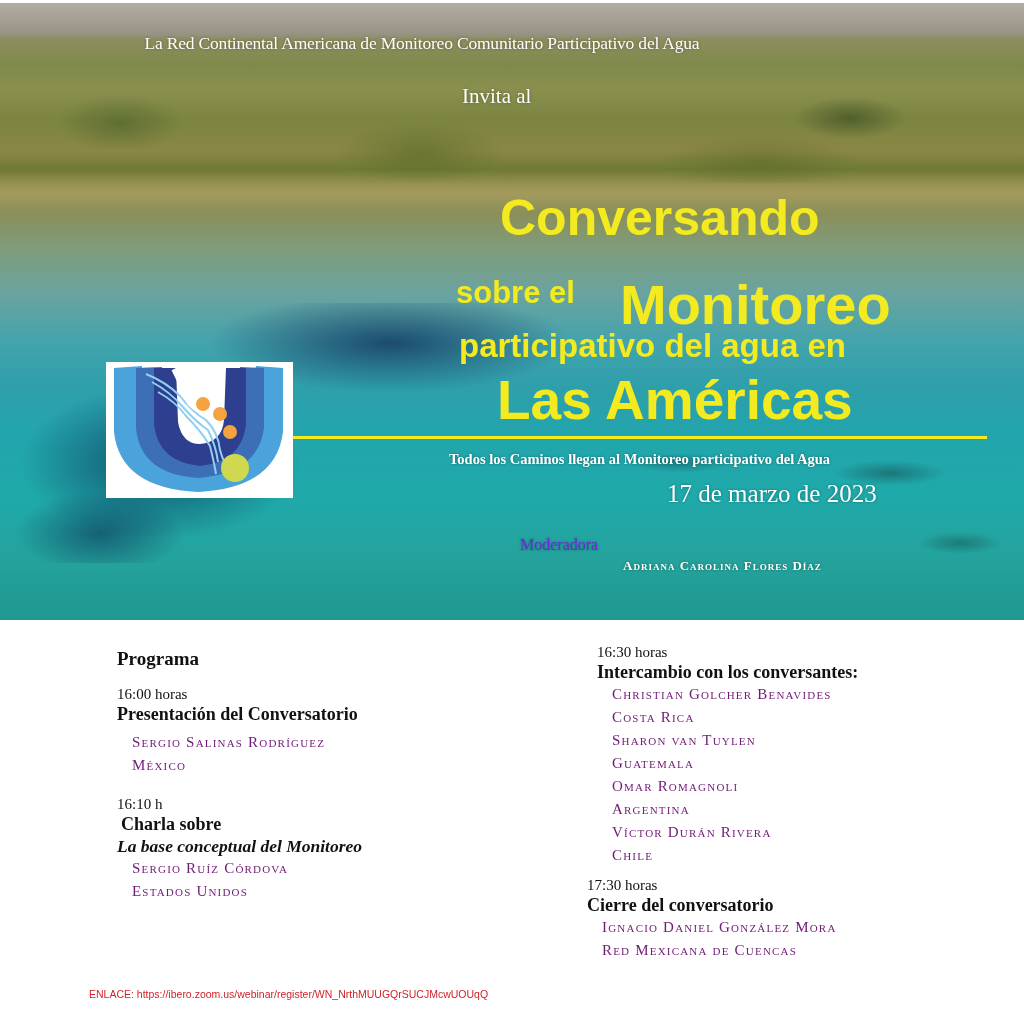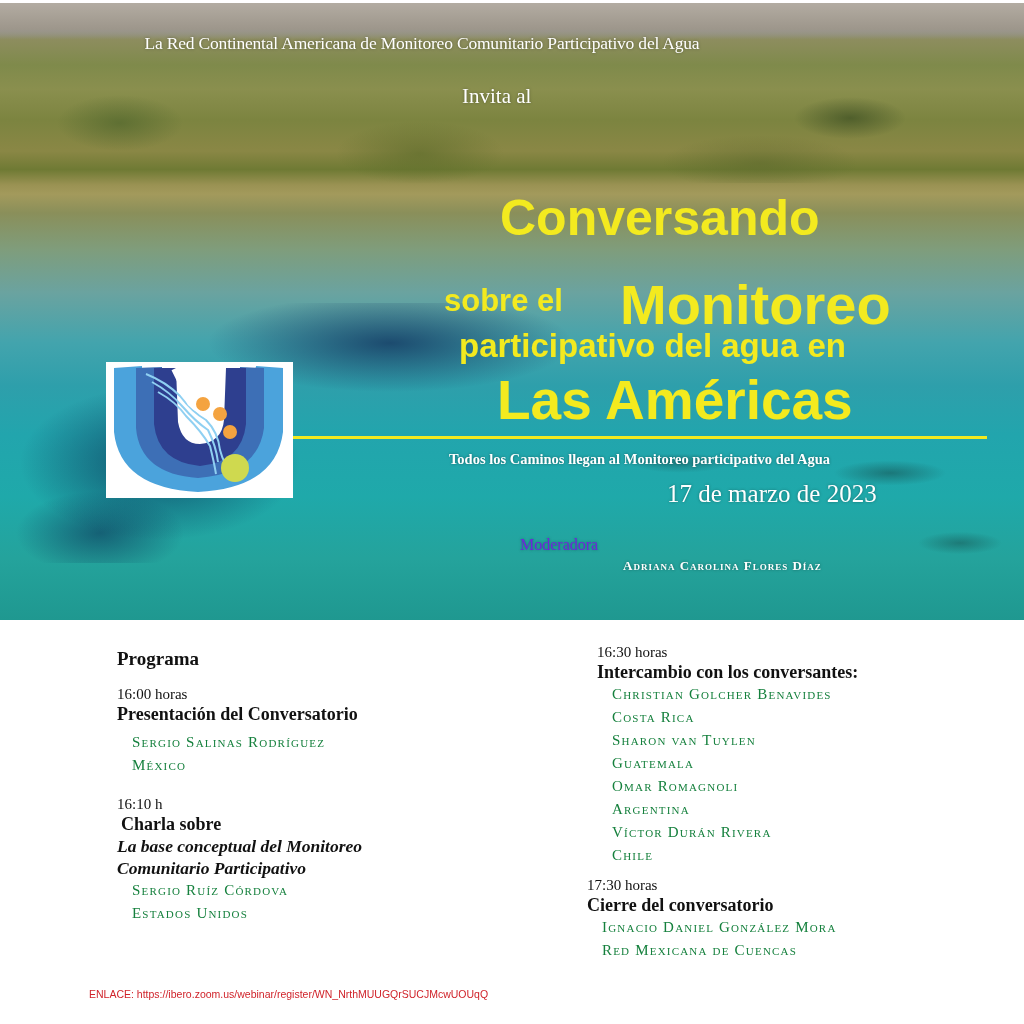--- a/index.html
+++ b/index.html
@@ -49,21 +49,21 @@
     color: #ffffff; font-size: 17.5px; letter-spacing: -0.2px;
     text-shadow: 0 0 3px rgba(0,0,0,.35);
   }
   .invite-line {
     position: absolute; left: 462px; top: 84px; color: #ffffff; font-size: 21px;
     text-shadow: 0 0 3px rgba(0,0,0,.35);
   }
 
   .title { position: absolute; color: #f3ea1f; font-family: "Liberation Sans", "DejaVu Sans", sans-serif; font-weight: bold; white-space: nowrap; line-height: 1; }
   .t1 { left: 500px; top: 193px; font-size: 50px; }
-  .t2a { left: 444px; top: 277px; font-size: 31px; margin-top: 8px; }
+  .t2a { left: 456px; top: 277px; font-size: 31px; }
   .t2b { left: 620px; top: 257px; font-size: 56px; margin-top: 20px; }
   .t3 { left: 459px; top: 329px; font-size: 33px; }
   .t4 { left: 497px; top: 373px; font-size: 55px; }
 
   .rule { position: absolute; left: 292px; top: 436px; width: 695px; height: 3px; background: #f3ea1f; }
 
   .tagline {
     position: absolute; left: 449px; top: 451px; color: #ffffff; font-weight: bold; font-size: 14.5px;
     text-shadow: 0 0 3px rgba(0,0,0,.4); white-space: nowrap;
   }
@@ -89,21 +89,21 @@
   
   .col { position: absolute; }
   .col-left { left: 117px; top: 648px; width: 380px; }
   .col-right { left: 597px; top: 643px; width: 400px; }
 
   .program-title { font-size: 19px; font-weight: bold; color: #111; margin-bottom: 15px; }
   .time { font-size: 15px; color: #111; line-height: 18px; }
   .session { font-size: 18px; font-weight: bold; color: #111; line-height: 22px; }
   .session-italic { font-size: 17.5px; font-weight: bold; font-style: italic; color: #111; line-height: 22px; }
   .person {
-    font-size: 15px; color: #15803d; font-variant: small-caps; letter-spacing: 1.2px;
+    font-size: 15px; color: #701a75; font-variant: small-caps; letter-spacing: 1.2px;
     line-height: 23px; padding-left: 15px;
   }
   .block { margin-bottom: 10px; }
   .left-b1 .person:first-of-type { margin-top: 4px; }
 
   .link {
     position: absolute; left: 89px; top: 988px; color: #d0232a; font-size: 10.5px;
     font-family: "Liberation Sans", "DejaVu Sans", sans-serif; white-space: nowrap;
   }
 </style>
@@ -161,21 +161,20 @@
     <div class="time">16:00 horas</div>
     <div class="session" style="margin-bottom:6px;">Presentación del Conversatorio</div>
     <div class="person">Sergio Salinas Rodríguez</div>
     <div class="person">México</div>
   </div>
 
   <div class="block">
     <div class="time">16:10 h</div>
     <div class="session" style="padding-left:4px;">Charla sobre</div>
     <div class="session-italic">La base conceptual del Monitoreo</div>
-    <div class="session-italic">Comunitario Participativo</div>
     <div class="person">Sergio Ruíz Córdova</div>
     <div class="person">Estados Unidos</div>
   </div>
 </div>
 
 <div class="col col-right">
   <div class="block" style="margin-bottom:9px;">
     <div class="time">16:30 horas</div>
     <div class="session">Intercambio con los conversantes:</div>
     <div class="person">Christian Golcher Benavides</div>

